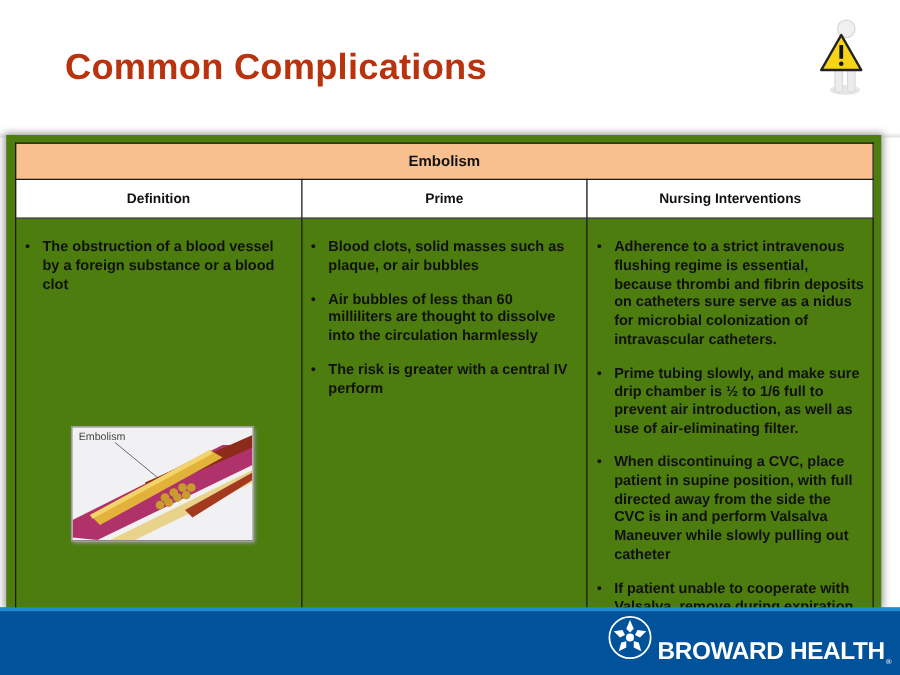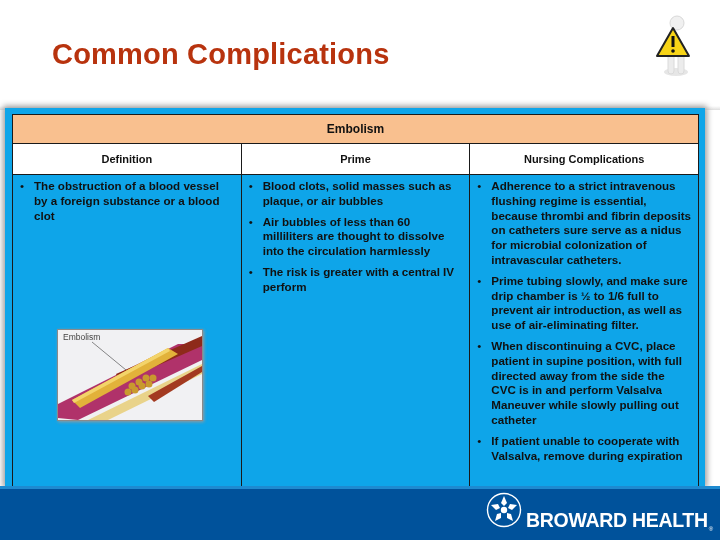--- a/index.html
+++ b/index.html
@@ -1,27 +1,27 @@
 <!DOCTYPE html>
 <html><head>
 <meta charset="utf-8">
 <style>
   html, body { margin:0; padding:0; }
   body { width:720px; height:540px; position:relative; overflow:hidden; background:#ffffff; font-family:"Liberation Sans", sans-serif; }
   .title { position:absolute; left:20px; top:38px; font-size:29px; font-weight:bold; color:#b8330e; letter-spacing:0.2px;margin-left:32px; }
   .warn { position:absolute; left:650px; top:12px; width:50px; height:70px; }
   .shadow-bar { position:absolute; left:0; top:106px; width:720px; height:4px; background:linear-gradient(#ffffff,#dedede); }
-  .table-wrap { position:absolute; left:5px; top:108px; width:700px; height:378px; box-shadow:0 0 6px 2px #9a9a9a; background:#0ea5e9; }
+  .table-wrap { position:absolute; left:5px; top:108px; width:700px; height:378px; box-shadow:0 0 6px 2px #9a9a9a; background:#4d7c0f; }
   table { position:absolute; left:7px; top:6px; width:687px; border-collapse:collapse; table-layout:fixed; }
   td, th { border:1.5px solid #1a1a1a; vertical-align:top; }
   .head-row th { background:#f9c08f; height:26px; font-size:12px; font-weight:bold; color:#111; text-align:center; vertical-align:middle; }
   .col-row th { background:#ffffff; height:28px; font-size:11px; font-weight:bold; color:#111; text-align:center; vertical-align:middle; }
   .body-row td { height:334px; padding:4px 6px 0 6px; }
   ul { list-style:none; margin:0; padding:0; }
-  li { position:relative; padding-left:15px; font-size:11.6px; font-weight:bold; line-height:14.8px; color:#111; margin-bottom:6px; }
+  li { position:relative; padding-left:15px; font-size:11.6px; font-weight:bold; line-height:14.8px; color:#111; margin-bottom:6px;margin-top:12px; }
   li:before { content:"•"; position:absolute; left:1px; top:0; font-weight:normal; }
   .illus { margin:106px 0 0 38px; width:144px; height:90px; border:1px solid #8a8a8a; box-shadow:1px 1px 3px #999; background:#f1f1f3; position:relative; overflow:hidden; }
   .illus-label { position:absolute; left:5px; top:2px; font-size:8.5px; color:#444; }
   .footer { position:absolute; left:0; top:486px; width:720px; height:54px; background:#00529b; border-top:3px solid #1e8ad0; box-sizing:border-box; }
   .brand { position:absolute; left:486px; top:492px; display:flex; align-items:flex-end; }
   .brand-text { color:#ffffff; font-size:19.5px; font-weight:bold; letter-spacing:-0.3px; margin-left:4px; }
   .brand-reg { color:#ffffff; font-size:6px; vertical-align:top; margin-left:1px; }
 </style>
 </head>
 <body>
@@ -44,21 +44,21 @@
 
 <div class="table-wrap">
   <table>
     <tbody>
         <tr class="head-row">
       <th colspan="3">Embolism</th>
     </tr>
     <tr class="col-row">
       <th>Definition</th>
       <th>Prime</th>
-      <th>Nursing Complications</th>
+      <th>Nursing Interventions</th>
     </tr>
     <tr class="body-row">
       <td>
         <ul>
           <li>The obstruction of a blood vessel by a foreign substance or a blood clot</li>
         </ul>
         <div class="illus">
           <span class="illus-label">Embolism</span>
           <svg width="144" height="90" viewBox="0 0 144 90">
             <line x1="34" y1="12" x2="68" y2="40" stroke="#555" stroke-width="0.7"></line>

